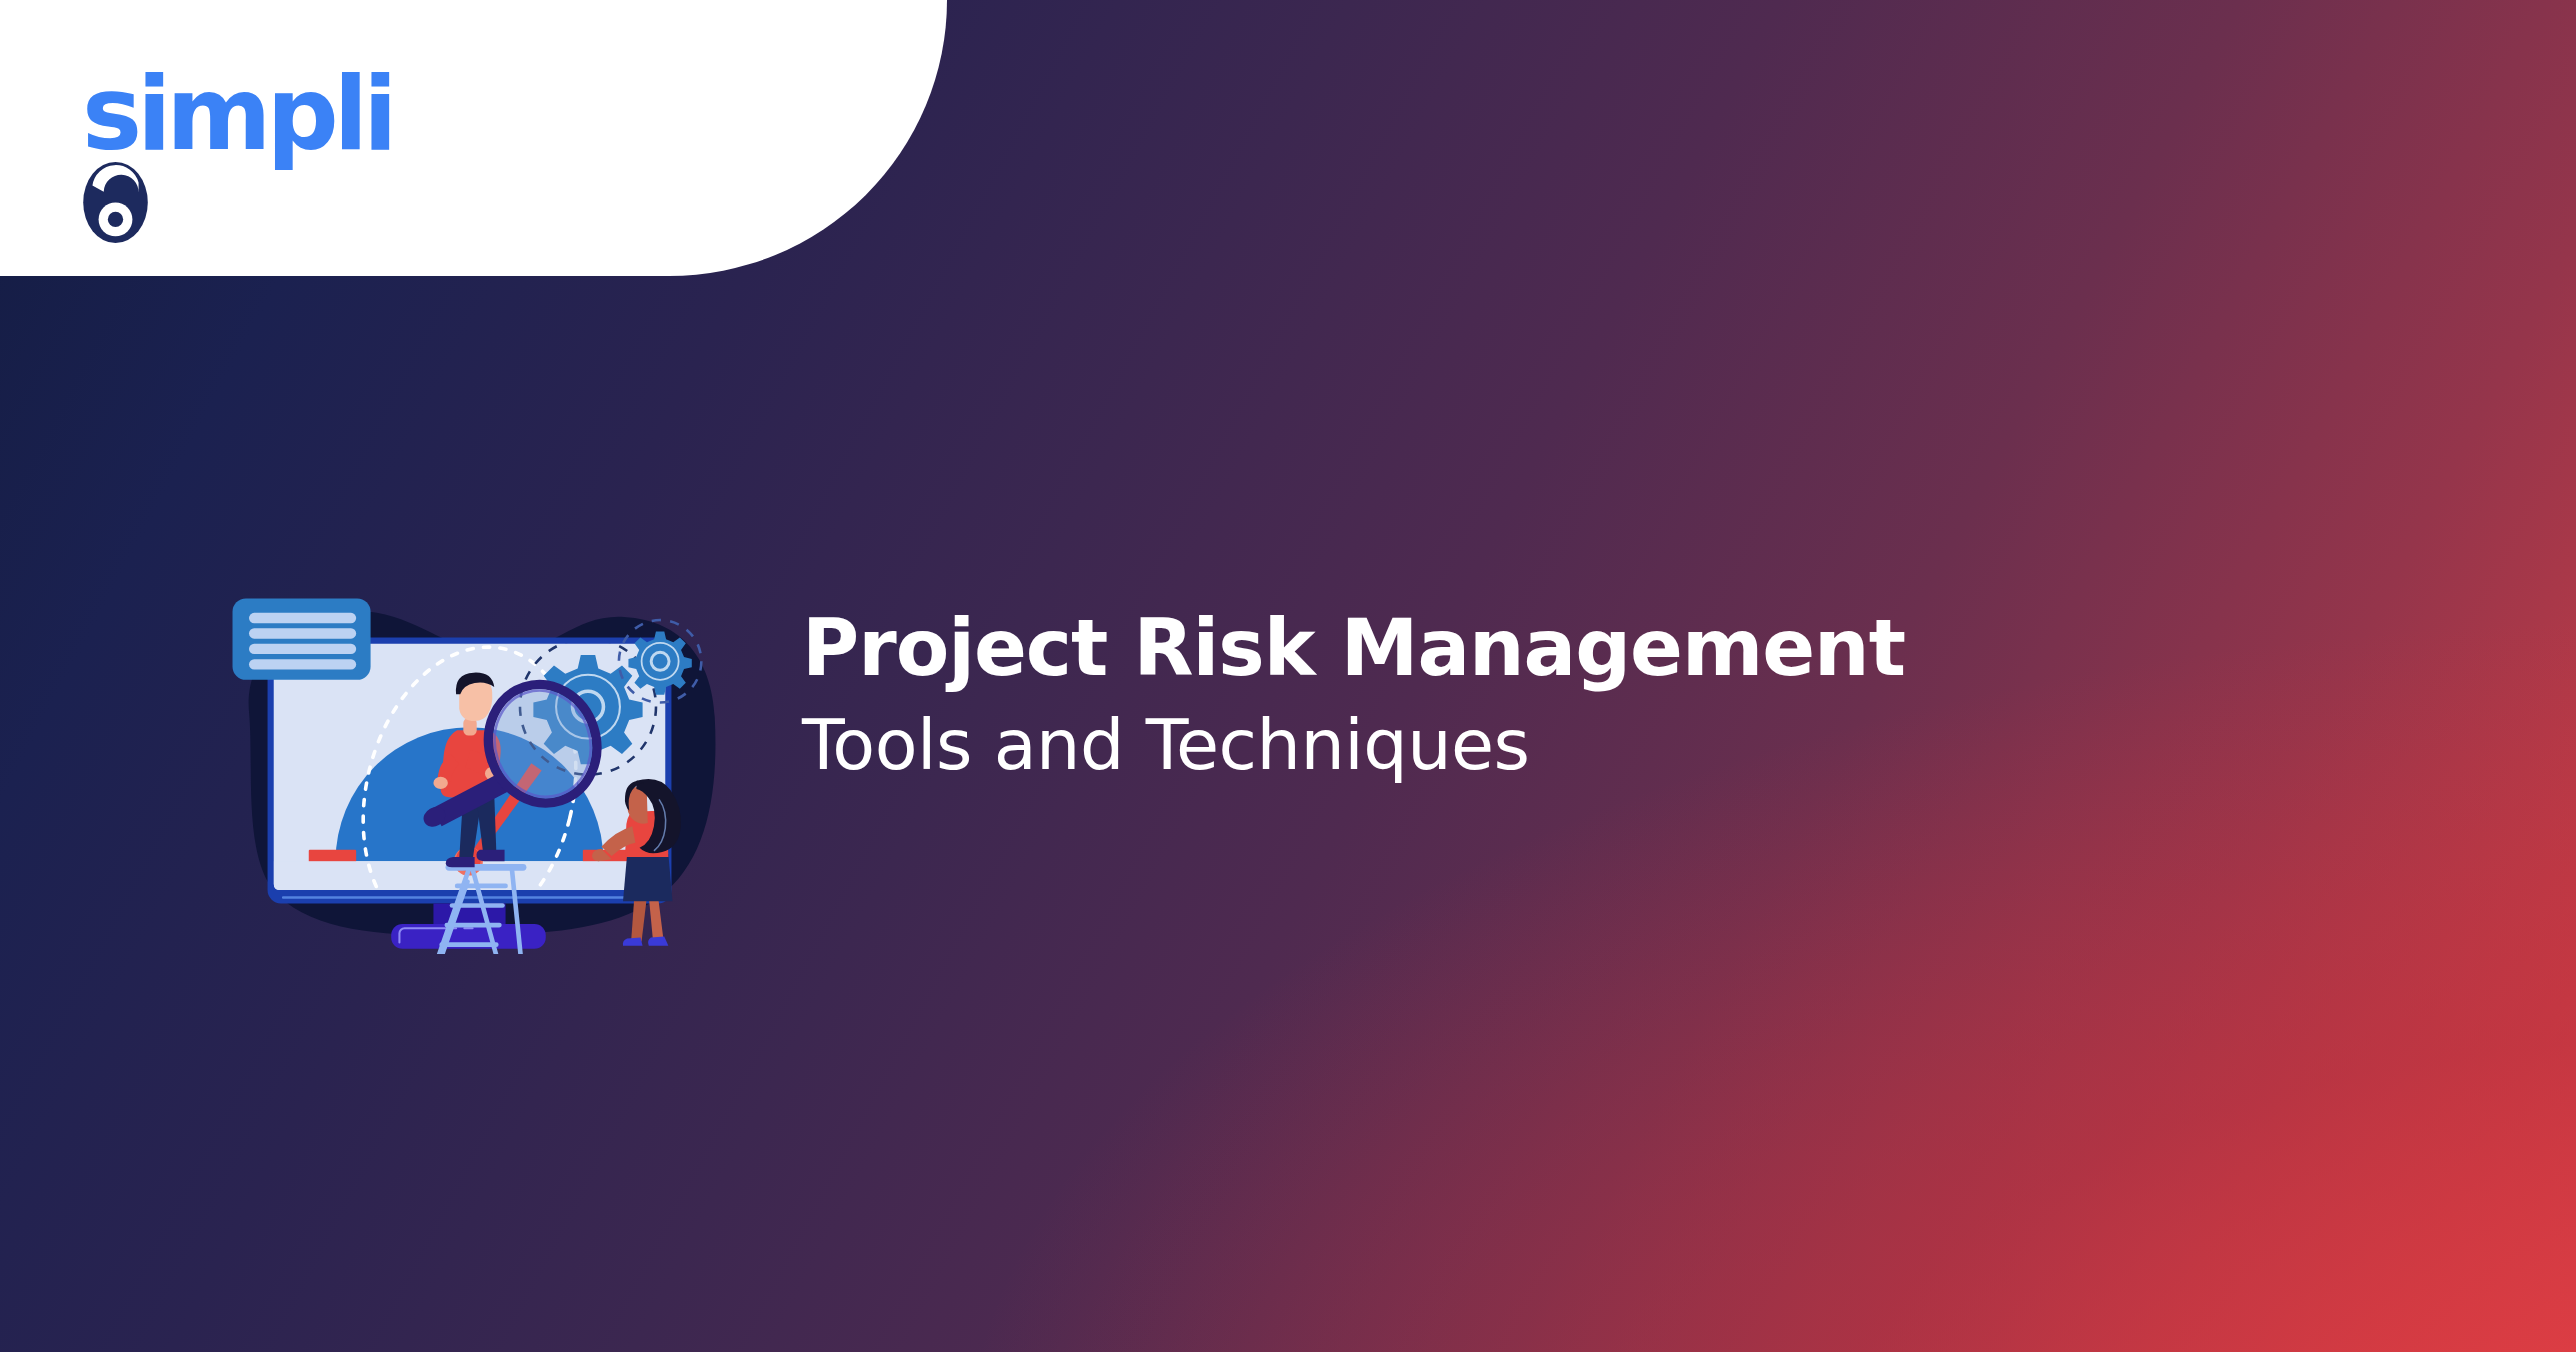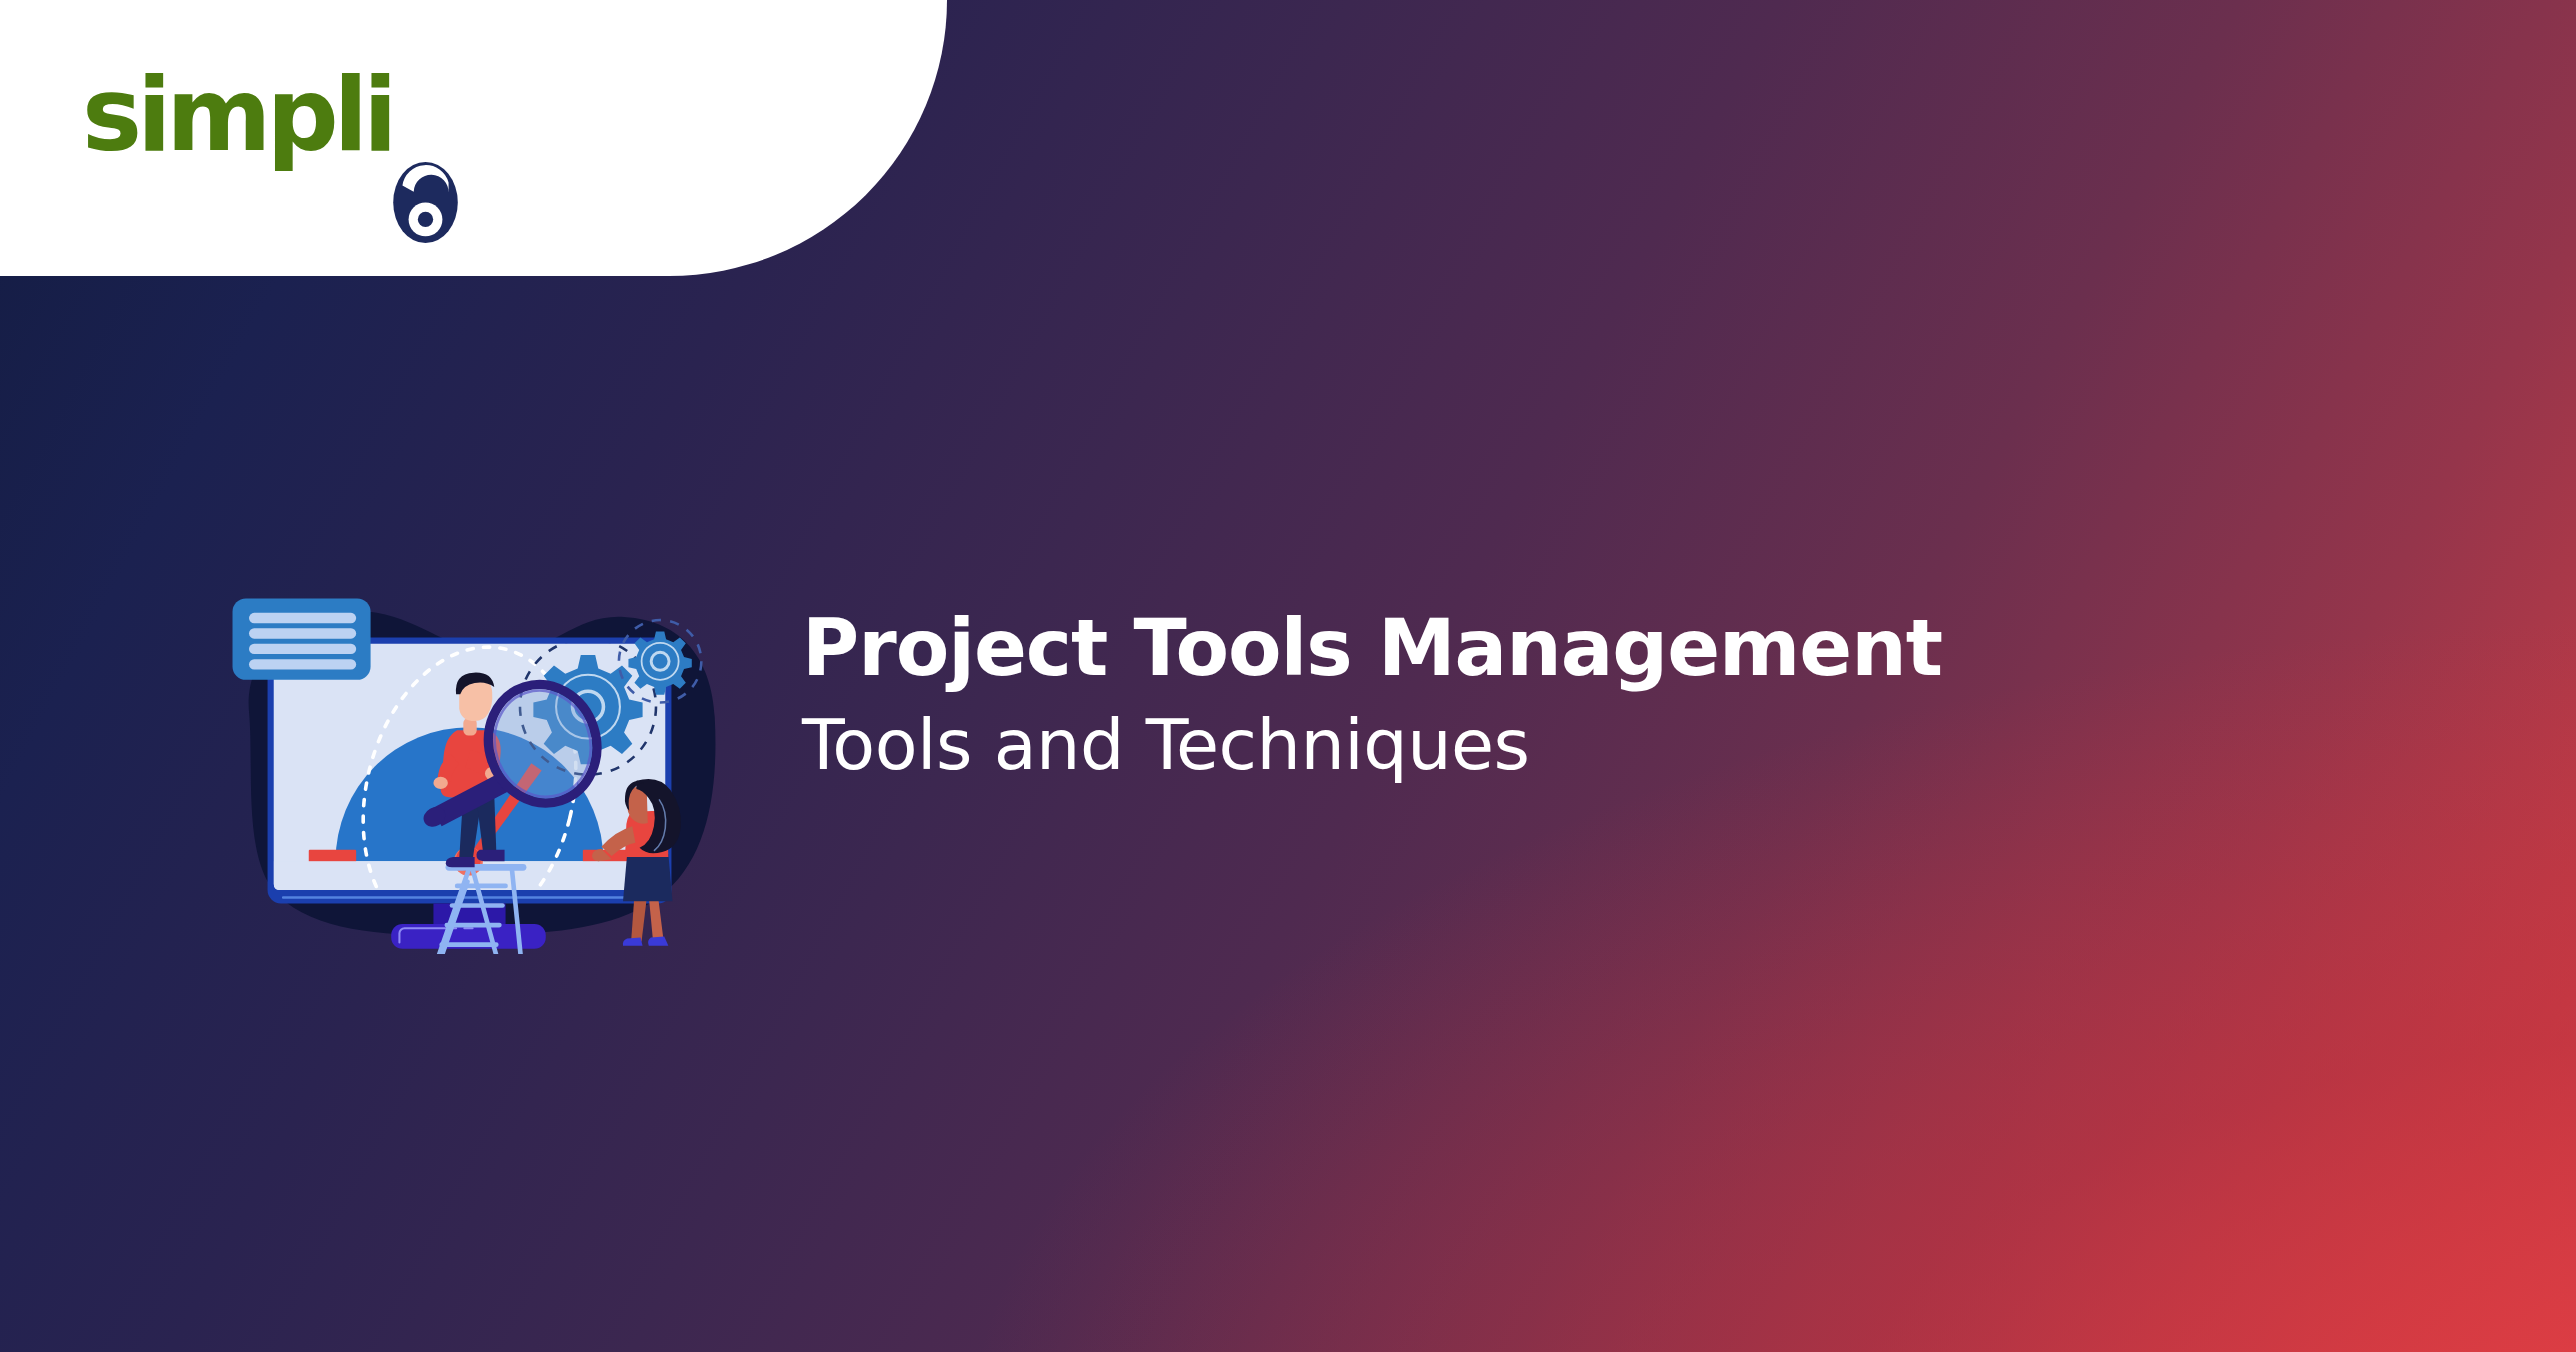--- a/index.html
+++ b/index.html
@@ -40,23 +40,23 @@
     position:absolute; left:82px; top:61px;
     height:108px;
     display:flex; align-items:center;
   }
   .logo-text{
     font-family:"DejaVu Sans", sans-serif;
     font-size:101px;
     font-weight:700;
     letter-spacing:-5.2px;
     line-height:1;
-    color:#4d7c0f;
+    color:#3b82f6;
     white-space:nowrap;
-    display:flex; align-items:flex-end;
+    display:flex; align-items:flex-start;flex-direction:column;
   }
   .logo-seg-a{ position:relative; display:inline-block; width:68px; height:0.5px; }
   
   .amark{
     position:absolute; left:1px; bottom:-77px;
     width:65px; height:81px;
   }
 
   
   .headline{
@@ -292,18 +292,18 @@
                    q22 -10 28 -42 q6 -34 -10 -54 q-12 -16 -24 -18 z" fill="#14142b"></path>
           <path d="M886 444 q-22 4 -24 30 q-2 18 8 28 q-4 -26 6 -40 q8 -12 22 -14 z" fill="#14142b"></path>
           <path d="M928 480 q16 22 12 56 q-4 30 -22 44" fill="none" stroke="#8fb4f2" stroke-width="3" opacity=".65"></path>
         </g>
 
       </g>
     </svg>
   </div>
 
   <div class="headline">
-    <div class="line1">Project Tools Management</div>
+    <div class="line1">Project Risk Management</div>
     <div class="line2">Tools and Techniques</div>
   </div>
 
 </div>
 
 
 </body></html>

